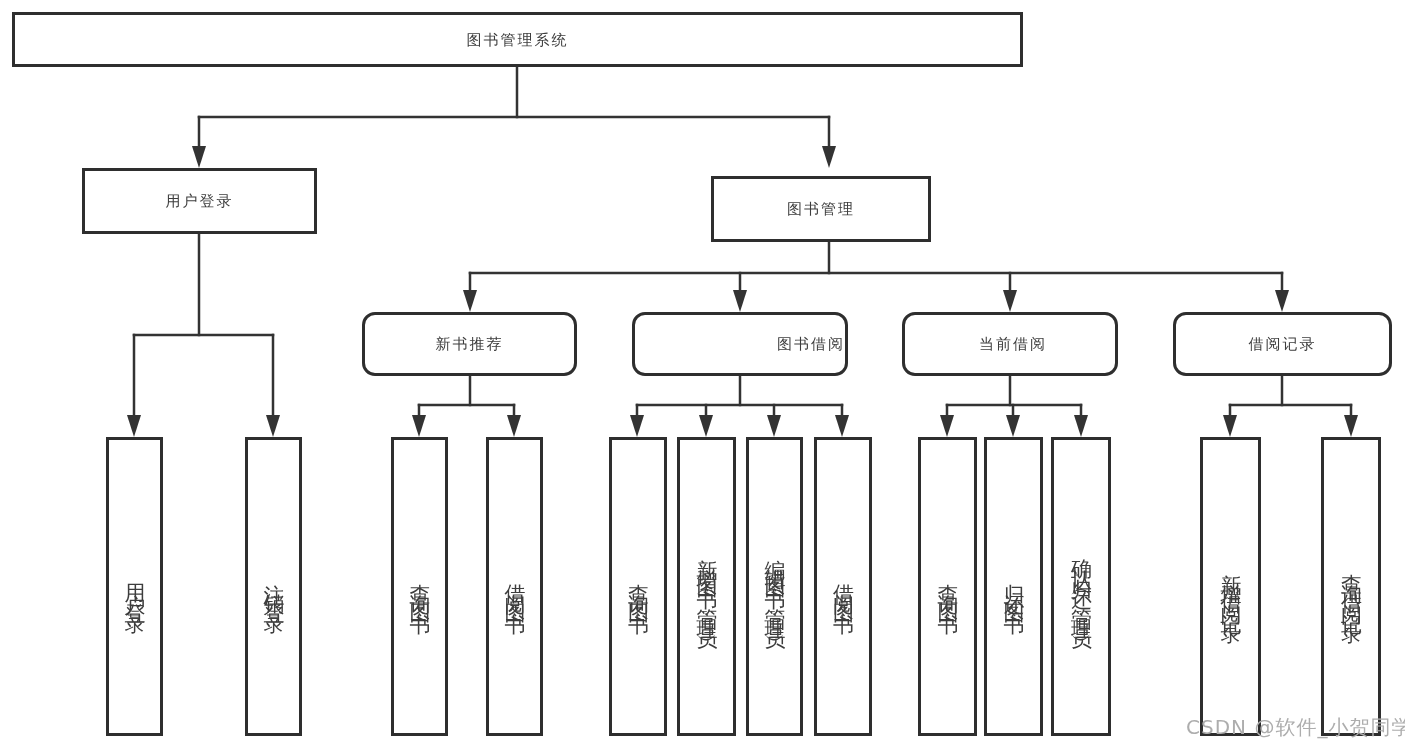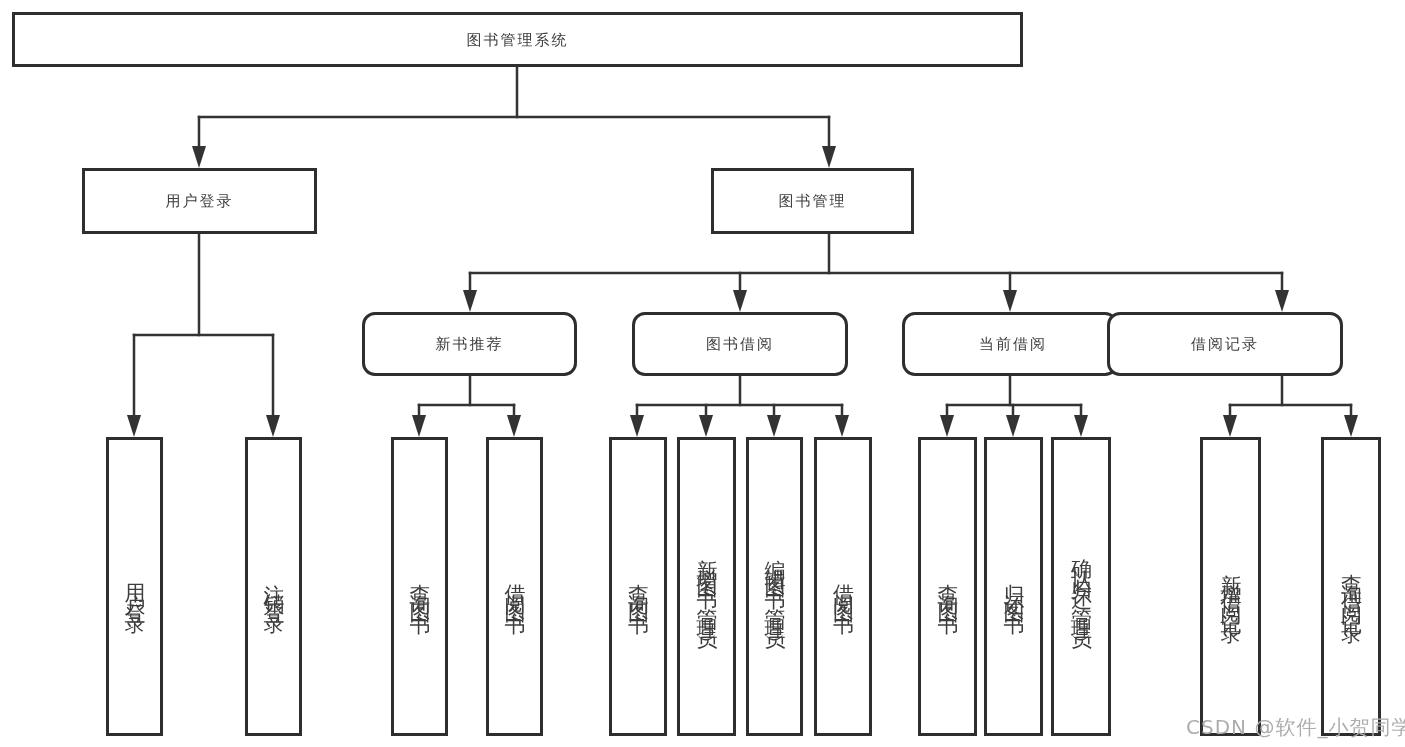--- a/index.html
+++ b/index.html
@@ -6,26 +6,26 @@
   .stage{position:relative;width:1405px;height:747px;background:#ffffff;overflow:hidden;
          font-family:"DejaVu Sans","Liberation Sans",sans-serif;}
   .wires{position:absolute;left:0;top:0;width:1405px;height:747px;}
   .node{position:absolute;box-sizing:border-box;background:#ffffff;border:3px solid #2e2e2e;
         display:flex;align-items:center;justify-content:center;color:#3d3d3d;z-index:2;}
   .node .label{font-size:15px;letter-spacing:2px;line-height:1.2;white-space:nowrap;}
   .leaf{top:437px;height:299px;width:57px;}
   .leaf .label{writing-mode:vertical-rl;font-size:21px;letter-spacing:10px;line-height:1;white-space:nowrap;}
   .n-root{left:12px;top:12px;width:1011px;height:55px;}
   .n-user{left:82px;top:168px;width:235px;height:66px;}
-  .n-mgmt{left:711px;top:168px;width:203px;height:66px;justify-content:center;}
+  .n-mgmt{left:711px;top:176px;width:220px;height:66px;justify-content:center;}
   .lvl3{top:312px;height:64px;border-radius:13px;}
   .n-newbook{left:362px;width:215px;}
-  .n-borrow{left:632px;width:216px;}
+  .n-borrow{left:632px;width:216px;justify-content:flex-end;}
   .n-current{left:902px;width:216px;padding-left:6px;}
-  .n-record{left:1107px;width:236px;}
+  .n-record{left:1173px;width:219px;}
   .l1{left:106px}.l2{left:245px}.l3{left:391px}.l4{left:486px}
   .l5{left:609px;width:58px}.l6{left:677px;width:59px}.l7{left:746px;width:57px}.l8{left:814px;width:58px}
   .l9{left:918px;width:59px}.l10{left:984px;width:59px}.l11{left:1051px;width:60px}
   .l12{left:1200px;width:61px}.l13{left:1321px;width:60px}
   .watermark{position:absolute;left:1186px;top:714px;z-index:3;color:#adadad;
              font-size:20px;letter-spacing:1px;white-space:nowrap;}
   .wires line{stroke:#333333;stroke-width:2.5;stroke-linecap:square;}
   .wires polygon{fill:#333333;stroke:none;}
 </style>
 </head>

